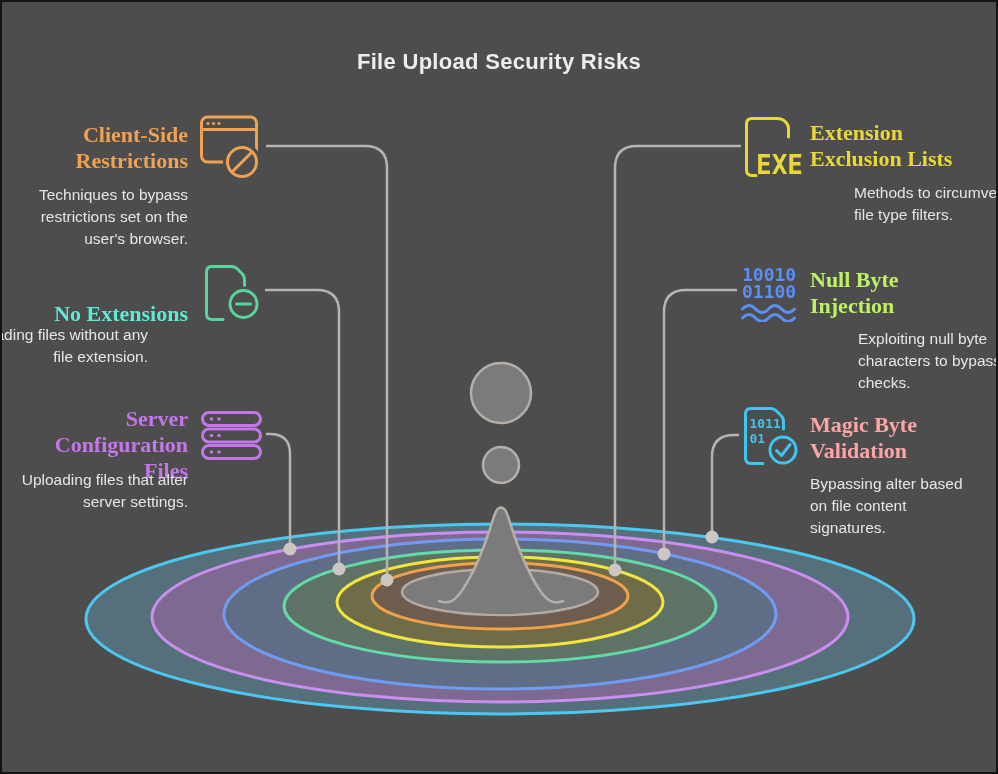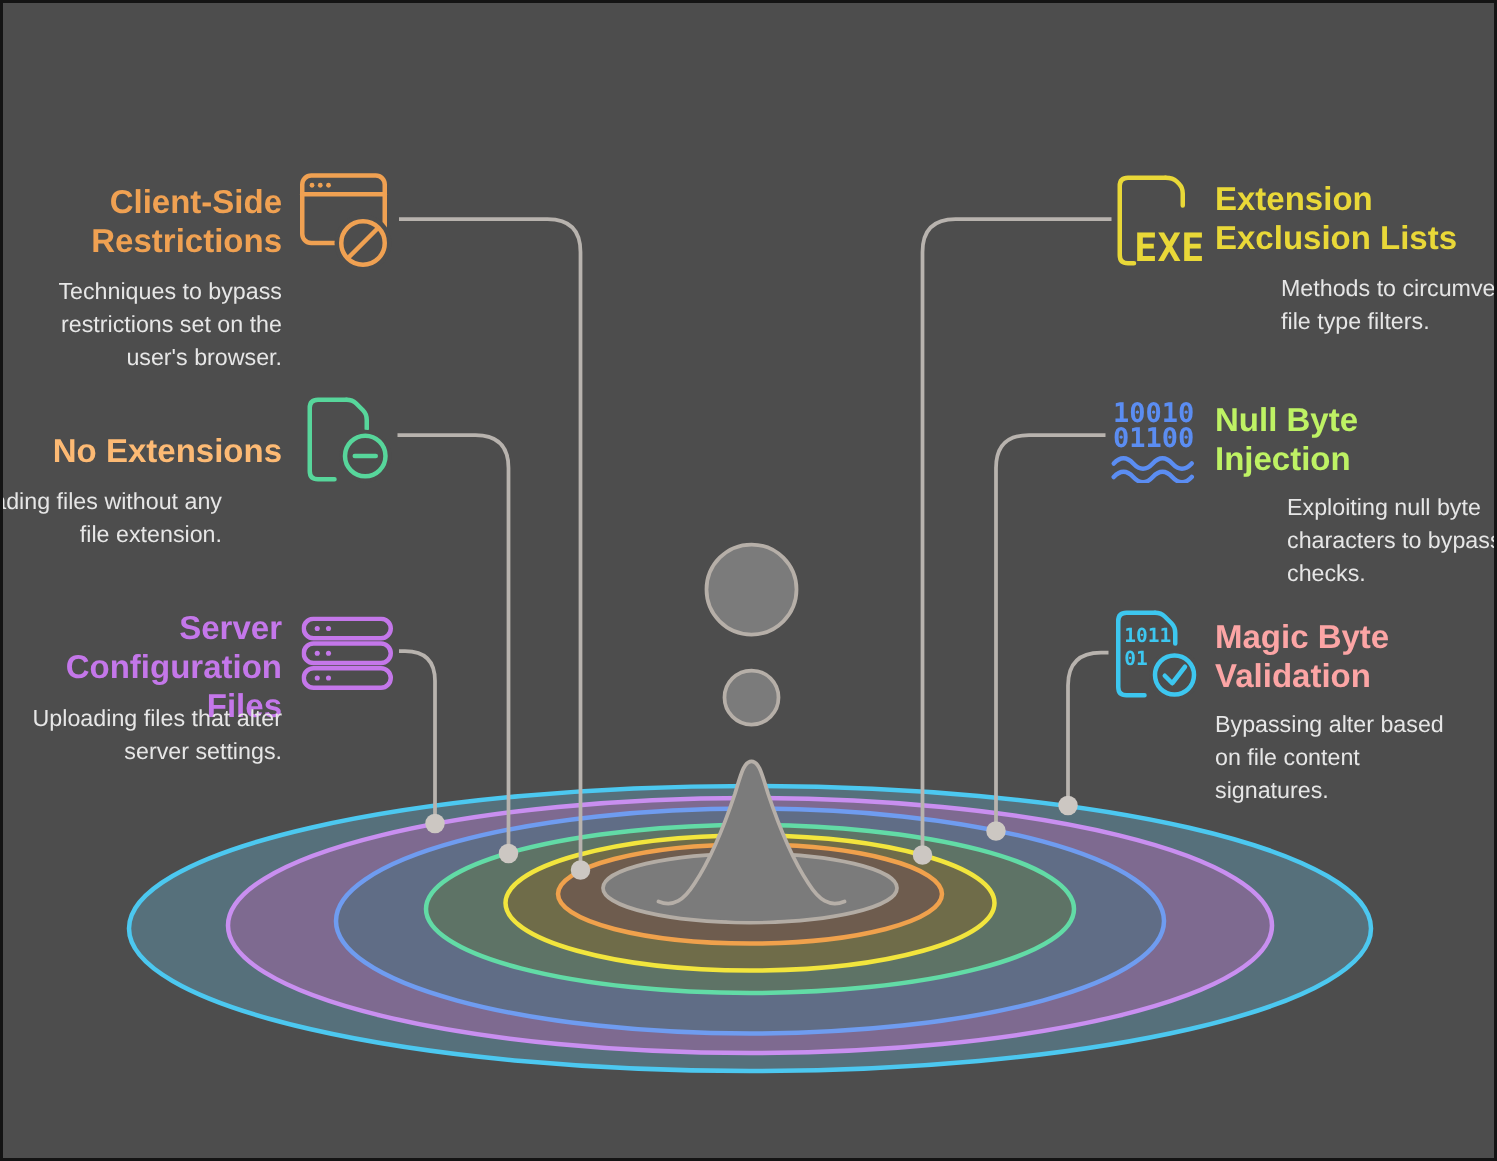--- a/index.html
+++ b/index.html
@@ -10,21 +10,21 @@
     border:2px solid #141414;
     font-family:"Liberation Sans",sans-serif;
     overflow:hidden;
   }
   .page-title{
     position:absolute;left:0;top:47px;width:100%;
     text-align:center;font-size:22px;font-weight:bold;letter-spacing:.3px;
   }
   .scene{position:absolute;left:0;top:0;width:998px;height:774px;}
   .item-heading{
-    position:absolute;font-size:22px;font-weight:bold;line-height:26px;
+    position:absolute;font-size:22px;font-weight:bold;line-height:26px;font-family:Liberation Serif, serif;
   }
   .item-desc{
     position:absolute;font-size:15.5px;line-height:22px;
   }
   .left .item-heading,.left .item-desc{text-align:right;}
   .right .item-heading,.right .item-desc{text-align:left;}
   .icon{position:absolute;display:block;line-height:0;}
   .icon svg{display:block;}
   .mono{font-family:"DejaVu Sans Mono",monospace;font-weight:bold;}
 </style>
@@ -62,40 +62,41 @@
     <g stroke="none" fill="#ccc7c2">
       <circle cx="385" cy="578" r="6.5"></circle>
       <circle cx="337" cy="567" r="6.5"></circle>
       <circle cx="288" cy="547" r="6.5"></circle>
       <circle cx="613" cy="568" r="6.5"></circle>
       <circle cx="662" cy="552" r="6.5"></circle>
       <circle cx="710" cy="535" r="6.5"></circle>
     </g>
   </svg>
 
+  <div class="page-title" style="color: rgb(237, 237, 237);">File Upload Security Risks</div>
 
   <div class="left">
     <div class="item-heading" style="right: 808px; top: 120px; width: 150px; color: rgb(240, 161, 82);">Client-Side Restrictions</div>
     <span class="icon" style="left: 197px; top: 112px; color: rgb(240, 161, 82);">
       <svg width="64" height="66" viewBox="0 0 64 66" fill="none" stroke="currentColor" stroke-width="3" stroke-linecap="round">
         <rect x="2.5" y="3" width="55" height="45" rx="6"></rect>
         <line x1="2.5" y1="15.5" x2="57.5" y2="15.5"></line>
         <circle cx="9" cy="9.5" r="1.6" fill="currentColor" stroke="none"></circle>
         <circle cx="14.5" cy="9.5" r="1.6" fill="currentColor" stroke="none"></circle>
         <circle cx="20" cy="9.5" r="1.6" fill="currentColor" stroke="none"></circle>
         <circle cx="43" cy="48" r="19" stroke="none" fill="#4d4d4d"></circle>
         <circle cx="43" cy="48" r="14.5"></circle>
         <line x1="33.5" y1="57.5" x2="52.5" y2="38.5"></line>
       </svg>
     </span>
     <div class="item-desc" style="right: 808px; top: 182px; width: 175px; color: rgb(230, 230, 230);">Techniques to bypass restrictions set on the user's browser.</div>
   </div>
 
   <div class="left">
-    <div class="item-heading" style="right: 808px; top: 286px; width: 180px; color: #fdba74;">No Extensions</div>
+    <div class="item-heading" style="right: 808px; top: 299px; width: 180px; color: #5eead4;">No Extensions</div>
     <span class="icon" style="left: 202px; top: 262px; color: rgb(87, 214, 155);">
       <svg width="58" height="58" viewBox="0 0 58 58" fill="none" stroke="currentColor" stroke-width="3" stroke-linecap="round">
         <path d="M 27,2.5 H 8 Q 2.5,2.5 2.5,8 V 50 Q 2.5,55.5 8,55.5 H 19"></path>
         <path d="M 27,2.5 Q 31,2.5 33.5,5 L 38,9.5 Q 40.5,12 40.5,16 V 22"></path>
         <circle cx="39.5" cy="40" r="17.5" stroke="none" fill="#4d4d4d"></circle>
         <circle cx="39.5" cy="40" r="13.5"></circle>
         <line x1="32.5" y1="40" x2="46.5" y2="40"></line>
       </svg>
     </span>
     <div class="item-desc" style="right: 848px; top: 322px; width: 185px; color: rgb(230, 230, 230);">Uploading files without any file extension.</div>

